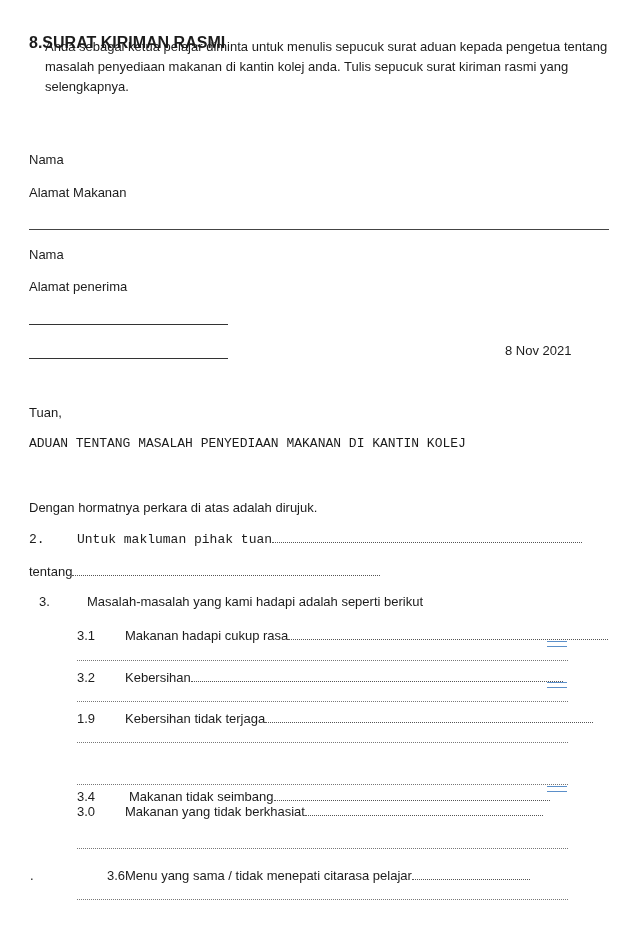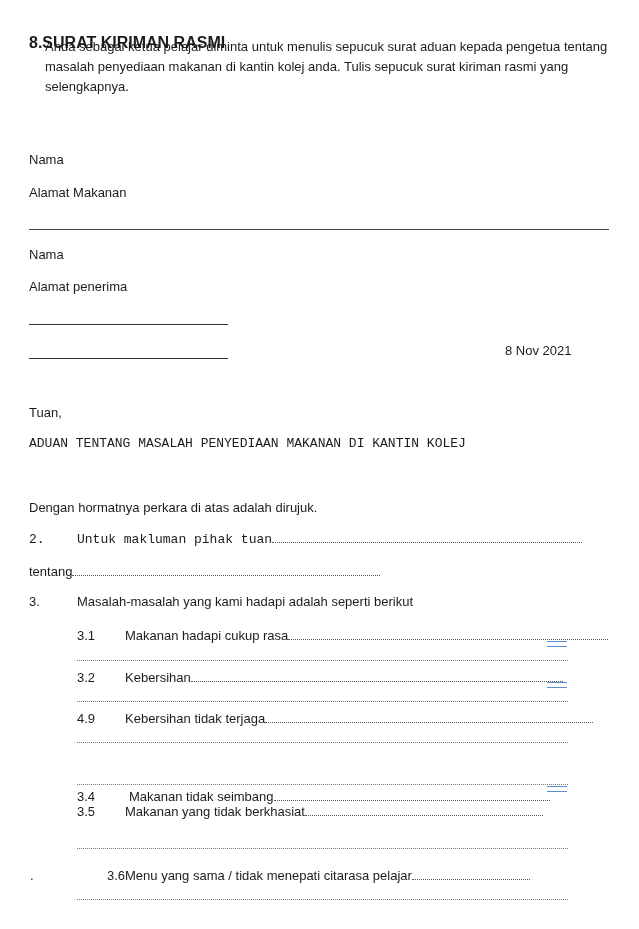--- a/index.html
+++ b/index.html
@@ -33,49 +33,49 @@
 <div class="abs" style="left:29px;top:405px;">Tuan,</div>
 <div class="abs" style="left:29px;top:436px;font-family:Liberation Mono, monospace;">ADUAN TENTANG MASALAH PENYEDIAAN MAKANAN DI KANTIN KOLEJ</div>
 <div class="abs" style="left:29px;top:500px;">Dengan hormatnya perkara di atas adalah dirujuk.</div>
 
 <div class="abs" style="left:29px;top:532px;font-family:Liberation Mono, monospace;">
   <span class="num">2.</span><span>Untuk makluman pihak tuan</span><span class="dots" style="width:310px;"></span>
 </div>
 <div class="abs" style="left:29px;top:564px;">
   <span>tentang</span><span class="dots" style="width:308px;"></span>
 </div>
-<div class="abs" style="left:29px;top:594px;">
+<div class="abs" style="left:39px;top:594px;">
   <span class="num">3.</span><span>Masalah-masalah yang kami hadapi adalah seperti berikut</span>
 </div>
 
 <div class="abs" style="left:77px;top:628px;">
   <span class="num">3.1</span><span>Makanan hadapi cukup rasa</span><span class="dots" style="width:320px;"></span>
 </div>
 <div class="gmark" style="left:547px;top:641px;"></div>
 <div class="dotline" style="left:77px;top:660px;width:491px;"></div>
 
 <div class="abs" style="left:77px;top:670px;">
   <span class="num">3.2</span><span>Kebersihan</span><span class="dots" style="width:372px;"></span>
 </div>
 <div class="gmark" style="left:547px;top:682px;"></div>
 <div class="dotline" style="left:77px;top:701px;width:491px;"></div>
 
 <div class="abs" style="left:77px;top:711px;">
-  <span class="num">4.9</span><span>Kebersihan tidak terjaga</span><span class="dots" style="width:328px;"></span>
+  <span class="num">1.9</span><span>Kebersihan tidak terjaga</span><span class="dots" style="width:328px;"></span>
 </div>
 <div class="dotline" style="left:77px;top:742px;width:491px;"></div>
 
 <div class="abs" style="left:77px;top:753px;margin-top:36px;">
   <span class="num" style="width:52px;">3.4</span><span>Makanan tidak seimbang</span><span class="dots" style="width:276px;"></span>
 </div>
 <div class="dotline" style="left:77px;top:784px;width:491px;"></div>
 <div class="gmark" style="left:547px;top:786px;"></div>
 
 <div class="abs" style="left:77px;top:804px;">
-  <span class="num">3.5</span><span>Makanan yang tidak berkhasiat</span><span class="dots" style="width:238px;"></span>
+  <span class="num">3.0</span><span>Makanan yang tidak berkhasiat</span><span class="dots" style="width:238px;"></span>
 </div>
 <div class="dotline" style="left:77px;top:848px;width:491px;"></div>
 
 <div class="abs" style="left:30px;top:868px;">.</div>
 <div class="abs" style="left:77px;top:868px;text-align:right;">
   <span class="num">3.6</span><span>Menu yang sama / tidak menepati citarasa pelajar</span><span class="dots" style="width:118px;"></span>
 </div>
 <div class="dotline" style="left:77px;top:899px;width:491px;"></div>
 
 </body></html>

